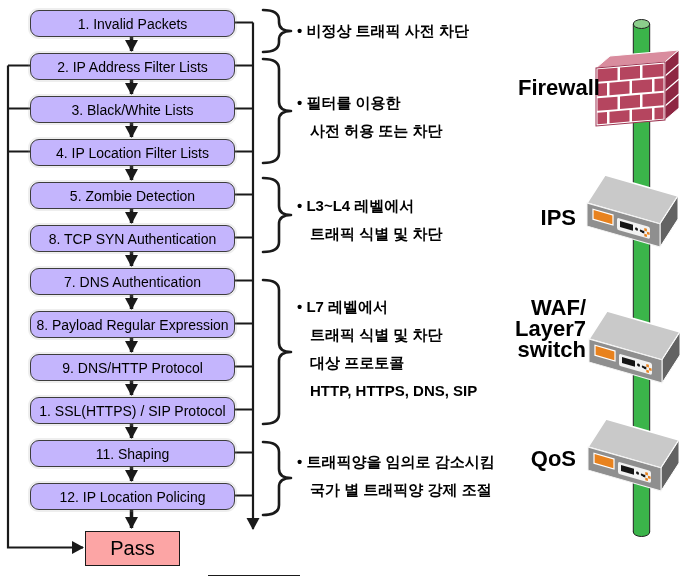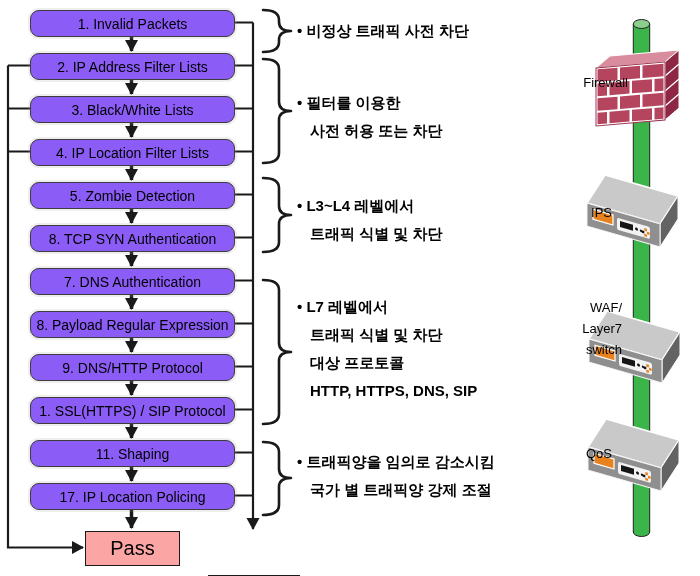--- a/index.html
+++ b/index.html
@@ -5,21 +5,21 @@
   html,body{margin:0;padding:0;background:#fff;}
   #canvas{
     position:relative;width:700px;height:576px;background:#ffffff;overflow:hidden;
     font-family:"Liberation Sans","DejaVu Sans",sans-serif;color:#000;
   }
   #diagram-svg{position:absolute;left:0;top:0;z-index:0;}
 
   
   .step{
     position:absolute;left:30px;width:203px;height:25px;
-    background:#8b5cf6;border:1.5px solid #3d3d3d;border-radius:9px;
+    background:#c4b5fd;border:1.5px solid #3d3d3d;border-radius:9px;
     box-shadow:0 0 0 2px rgba(160,160,160,.18);
     display:flex;align-items:center;justify-content:center;
     font-size:14px;z-index:2;white-space:nowrap;
   }
   .s1{top:10px}.s2{top:53px}.s3{top:96px}.s4{top:139px}
   .s5{top:182px}.s6{top:225px}.s7{top:268px}.s8{top:311px}
   .s9{top:354px}.s10{top:397px}.s11{top:440px}.s12{top:483px}
 
   
   .endbox{
@@ -29,21 +29,21 @@
   }
   .pass{left:85px;width:93px;background:#fca5a5;}
   .drop{left:208px;width:90px;background:#ED1C24;margin-top:44px;}
 
   
   .ann{position:absolute;left:297px;font-weight:bold;font-size:15px;line-height:28px;z-index:2;}
   .ann .ln+.ln{padding-left:13px;}
   .a1{top:17px}.a2{top:89px}.a3{top:192px}.a4{top:293px}.a5{top:448px}
 
   
-  .devlabel{position:absolute;font-weight:normal;font-size:13px;z-index:2;text-align:right;margin-left:36px;}
+  .devlabel{position:absolute;font-weight:bold;font-size:22px;z-index:2;text-align:right;}
   .lbl-firewall{left:518px;top:75px;width:74px;}
   .lbl-ips{left:518px;top:205px;width:58px;}
   .lbl-waf{left:512px;top:297px;width:74px;line-height:21px;white-space:pre-line;}
   .lbl-qos{left:512px;top:446px;width:64px;}
 </style>
 </head>
 <body>
 
 <div id="canvas">
 
@@ -148,21 +148,21 @@
   <div class="step s2">2. IP Address Filter Lists</div>
   <div class="step s3">3. Black/White Lists</div>
   <div class="step s4">4. IP Location Filter Lists</div>
   <div class="step s5">5. Zombie Detection</div>
   <div class="step s6">8. TCP SYN Authentication</div>
   <div class="step s7">7. DNS Authentication</div>
   <div class="step s8">8. Payload Regular Expression</div>
   <div class="step s9">9. DNS/HTTP Protocol</div>
   <div class="step s10">1. SSL(HTTPS) / SIP Protocol</div>
   <div class="step s11">11. Shaping</div>
-  <div class="step s12">17. IP Location Policing</div>
+  <div class="step s12">12. IP Location Policing</div>
 
   <div class="endbox pass">Pass</div>
   <div class="endbox drop">Drop</div>
 
   <div class="ann a1">
     <div class="ln">• 비정상 트래픽 사전 차단</div>
   </div>
   <div class="ann a2">
     <div class="ln">• 필터를 이용한</div>
     <div class="ln">사전 허용 또는 차단</div>

